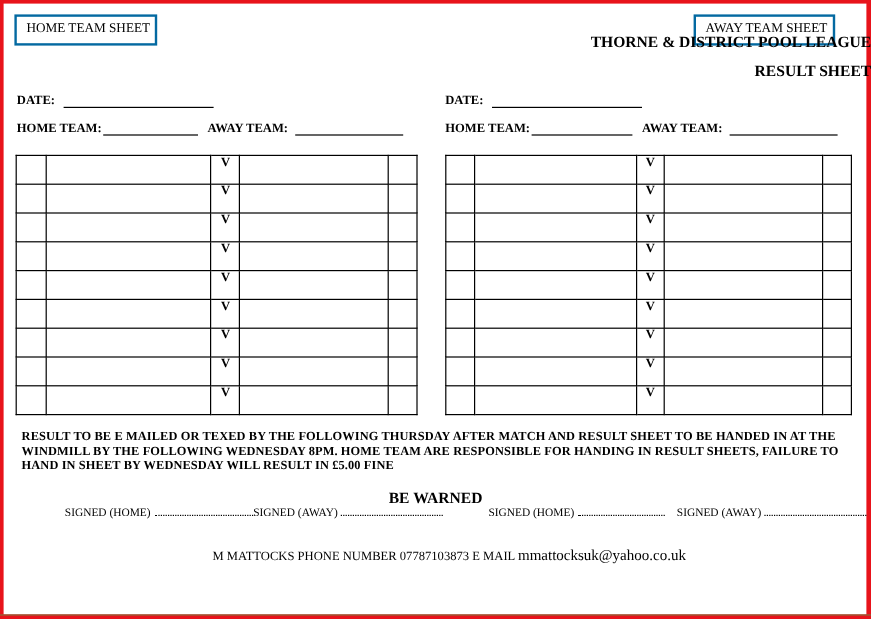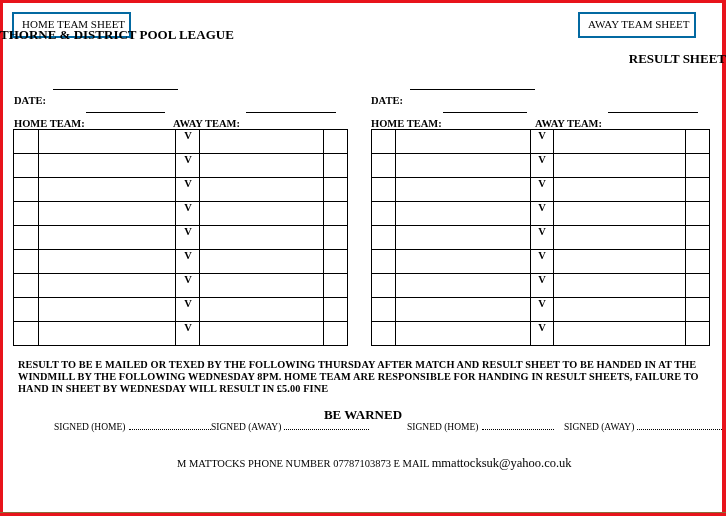--- a/index.html
+++ b/index.html
@@ -4,21 +4,21 @@
 <style>
   html, body { margin:0; padding:0; }
   body { width:726px; height:516px; background:#fff; position:relative; overflow:hidden;
          font-family:"Liberation Serif", "DejaVu Serif", serif; color:#000; }
   .frame { position:absolute; left:0; top:0; width:726px; height:516px; box-sizing:border-box;
            border-left:3px solid #e8131b; border-top:3px solid #e8131b; border-right:4px solid #e8131b; }
   .bottom-bar { position:absolute; left:0; top:512px; width:726px; height:4px; background:#e8131b; border-top:1px solid #8a6d3b; box-sizing:border-box; }
   .abs { position:absolute; }
   .sheet-box { border:2px solid #0369a1; font-size:11px; padding-left:8px; box-sizing:border-box; line-height:14px; padding-top:3px; }
   .title { font-weight:bold; font-size:13px; }
-  .lbl { font-weight:bold; font-size:10.5px;margin-top:16px; }
+  .lbl { font-weight:bold; font-size:10.5px; }
   .uline { position:absolute; border-bottom:1px solid #000; height:0; }
   table.res { position:absolute; border-collapse:collapse; }
   table.res td { border:1px solid #000; height:23px; padding:0; vertical-align:top; text-align:center; font-weight:bold; font-size:10.5px; line-height:12px; }
   .note { font-weight:bold; font-size:10.3px; line-height:12.5px; letter-spacing:0.1px; }
   .warn { font-weight:bold; font-size:13px; }
   .sig { font-weight:normal; font-size:9.5px; white-space:nowrap;margin-left:36px; }
   .dots { display:inline-block; border-bottom:1px dotted #000; height:8px; vertical-align:baseline; margin-left:3px; }
   .contact { font-weight:normal; font-size:10.5px; white-space:nowrap; }
   .contact .email { font-size:12.5px; }
 </style>
@@ -28,21 +28,21 @@
 <div class="frame"></div>
 <div class="bottom-bar"></div>
 
 <div class="abs sheet-box" style="left:12px;top:12px;width:119px;height:26px;">
   <span>HOME TEAM SHEET</span>
 </div>
 <div class="abs sheet-box" style="left:578px;top:12px;width:118px;height:26px;">
   <span>AWAY TEAM SHEET</span>
 </div>
 
-<div class="abs title" style="left:0;width:726px;top:27px;text-align:left;">THORNE &amp; DISTRICT POOL LEAGUE</div>
+<div class="abs title" style="left:0;width:726px;top:27px;text-align:right;">THORNE &amp; DISTRICT POOL LEAGUE</div>
 <div class="abs title" style="left:0;width:726px;top:51px;text-align:right;">RESULT SHEET</div>
 
 <div class="abs lbl" style="left:14px;top:79px;">DATE:</div>
 <div class="uline" style="left:53px;top:89px;width:125px;"></div>
 <div class="abs lbl" style="left:14px;top:102px;">HOME TEAM:</div>
 <div class="uline" style="left:86px;top:112px;width:79px;"></div>
 <div class="abs lbl" style="left:173px;top:102px;">AWAY  TEAM:</div>
 <div class="uline" style="left:246px;top:112px;width:90px;"></div>
 
 <div class="abs lbl" style="left:371px;top:79px;">DATE:</div>

